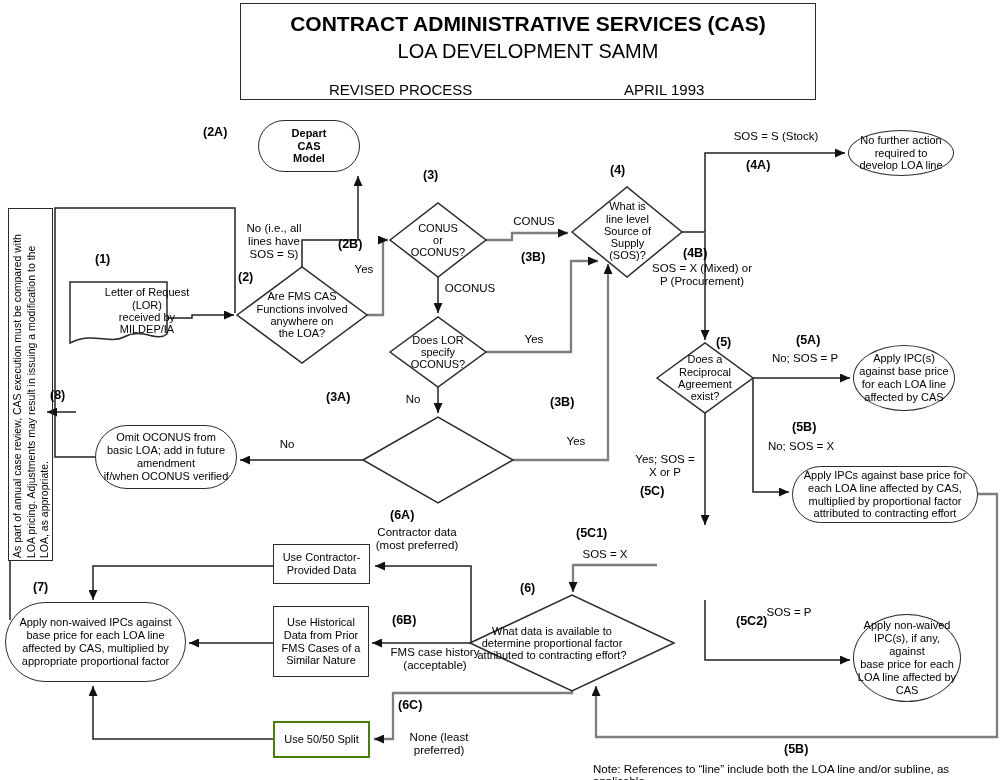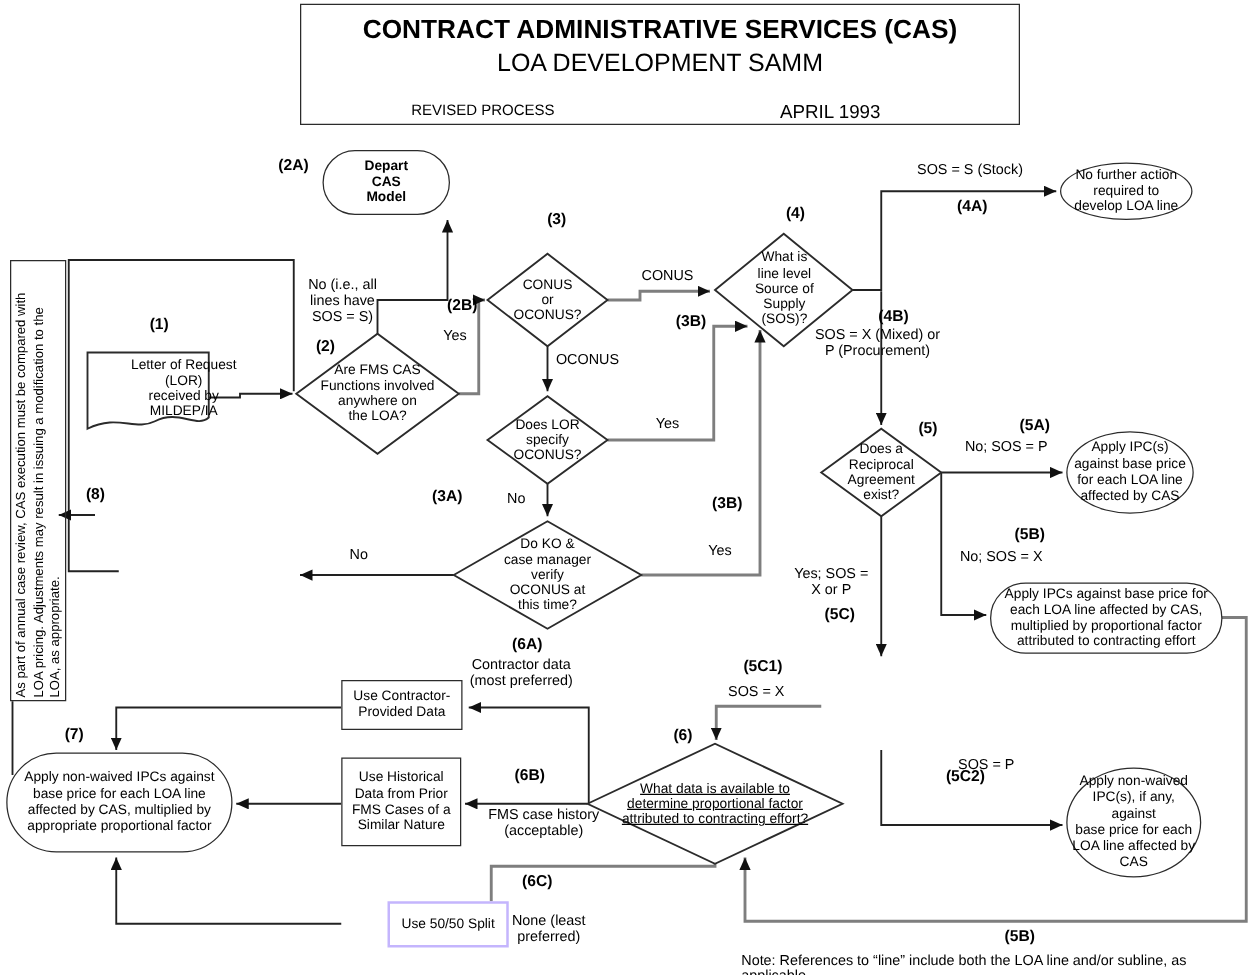--- a/index.html
+++ b/index.html
@@ -7,25 +7,25 @@
         font-family:"Liberation Sans","DejaVu Sans",sans-serif;color:#000;}
   svg.layer{position:absolute;left:0;top:0;width:1000px;height:780px;}
   .node{position:absolute;background:#fff;border:1.5px solid #2b2b2b;display:flex;align-items:center;
         justify-content:center;text-align:center;font-size:11px;line-height:1.18;white-space:pre-line;
         box-sizing:border-box;padding:2px;}
   .cap{border-radius:999px;}
   .ell{border-radius:50%;}
   .dtext{position:absolute;display:flex;align-items:center;justify-content:center;text-align:center;
          font-size:11px;line-height:1.12;white-space:pre-line;}
   .lbl{position:absolute;font-size:11.5px;text-align:center;white-space:pre-line;line-height:1.15;}
-  .num{position:absolute;font-weight:bold;font-size:12.5px;text-align:right;white-space:pre;}
+  .num{position:absolute;font-weight:bold;font-size:12.5px;text-align:left;white-space:pre;}
   #titlebox{position:absolute;left:240px;top:3px;width:576px;height:97px;border:1.5px solid #2b2b2b;box-sizing:border-box;}
   #title1{position:absolute;left:0;top:8px;width:100%;text-align:center;font-size:21px;font-weight:bold;}
   #title2{position:absolute;left:0;top:36px;width:100%;text-align:center;font-size:20px;}
-  #revised{position:absolute;left:88px;top:77px;font-size:12px;}
+  #revised{position:absolute;left:88px;top:77px;font-size:15px;}
   #titledate{position:absolute;left:383px;top:77px;font-size:15px;}
   #sidebox{position:absolute;left:8px;top:208px;width:45px;height:353px;border:1.5px solid #2b2b2b;box-sizing:border-box;}
   #sidetext{position:absolute;left:11px;top:212px;width:346px;height:44px;font-size:10.5px;line-height:1.3;
             white-space:pre-line;transform-origin:0 0;transform:rotate(-90deg) translateX(-346px);}
   #footnote{position:absolute;left:593px;top:763px;width:404px;font-size:11.5px;text-align:left;}
 </style>
 </head>
 <body>
 
 <div id="page">
@@ -126,25 +126,24 @@
 the LOA?</div>
   <div class="node cap" style="left:258px;top:120px;width:102px;height:52px;font-weight:bold;">Depart
 CAS
 Model</div>
   <div class="dtext" style="left:398px;top:210px;width:80px;height:60px;">CONUS
 or
 OCONUS?</div>
   <div class="dtext" style="left:398px;top:320px;width:80px;height:64px;">Does LOR
 specify
 OCONUS?</div>
-  <div class="dtext" style="left:378px;top:423px;width:120px;height:74px;">Do KO &amp;
-case manager
-verify
-OCONUS at
-this time?</div>
+  <div class="node cap" style="left:95px;top:425px;width:142px;height:64px;">Omit OCONUS from
+basic LOA; add in future
+amendment
+if/when OCONUS verified</div>
   <div class="dtext" style="left:585px;top:190px;width:85px;height:82px;">What is
 line level
 Source of
 Supply
 (SOS)?</div>
   <div class="node ell" style="left:848px;top:130px;width:106px;height:46px;">No further action
 required to
 develop LOA line</div>
   <div class="dtext" style="left:660px;top:348px;width:90px;height:60px;">Does a
 Reciprocal
@@ -156,30 +155,30 @@
 attributed to contracting effort</div>
   <div class="node ell" style="left:853px;top:345px;width:102px;height:66px;">Apply IPC(s)
 against base price
 for each LOA line
 affected by CAS</div>
   <div class="node ell" style="left:853px;top:614px;width:108px;height:88px;">Apply non-waived
 IPC(s), if any, against
 base price for each
 LOA line affected by
 CAS</div>
-  <div class="dtext" style="left:480px;top:612px;width:184px;height:62px;text-decoration:underline;">What data is available to
+  <div class="dtext" style="left:460px;top:612px;width:184px;height:62px;">What data is available to
 determine proportional factor
 attributed to contracting effort?</div>
   <div class="node" style="left:273px;top:544px;width:97px;height:40px;">Use Contractor-
 Provided Data</div>
   <div class="node" style="left:273px;top:606px;width:96px;height:71px;">Use Historical
 Data from Prior
 FMS Cases of a
 Similar Nature</div>
-  <div class="node" style="left:273px;top:721px;width:97px;height:37px;border:2px solid #c4b5fd;margin-left:37px;">Use 50/50 Split</div>
+  <div class="node" style="left:273px;top:721px;width:97px;height:37px;border:2px solid #4d7c0f;">Use 50/50 Split</div>
   <div class="node cap" style="left:5px;top:602px;width:181px;height:80px;">Apply non-waived IPCs against
 base price for each LOA line
 affected by CAS, multiplied by
 appropriate proportional factor</div>
 
   <div class="num" style="left:95px;top:252px;width:40px;">(1)</div>
   <div class="num" style="left:238px;top:270px;width:30px;">(2)</div>
   <div class="num" style="left:203px;top:125px;width:44px;">(2A)</div>
   <div class="num" style="left:338px;top:237px;width:44px;">(2B)</div>
   <div class="num" style="left:423px;top:168px;width:30px;">(3)</div>

